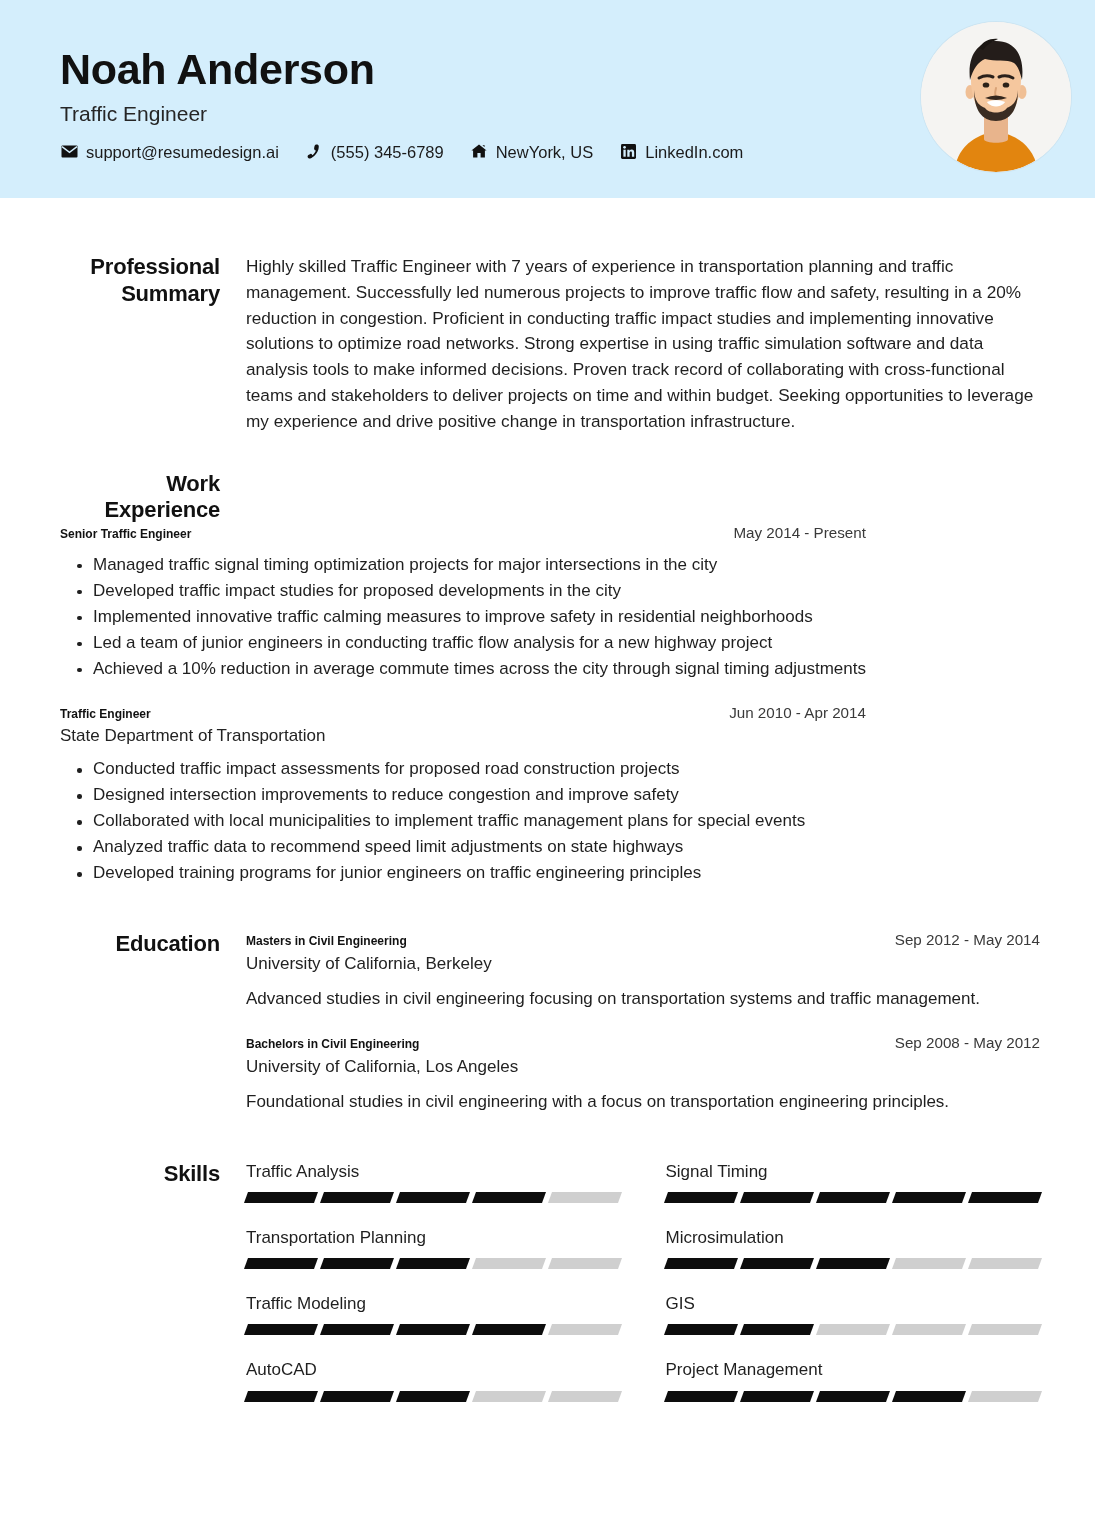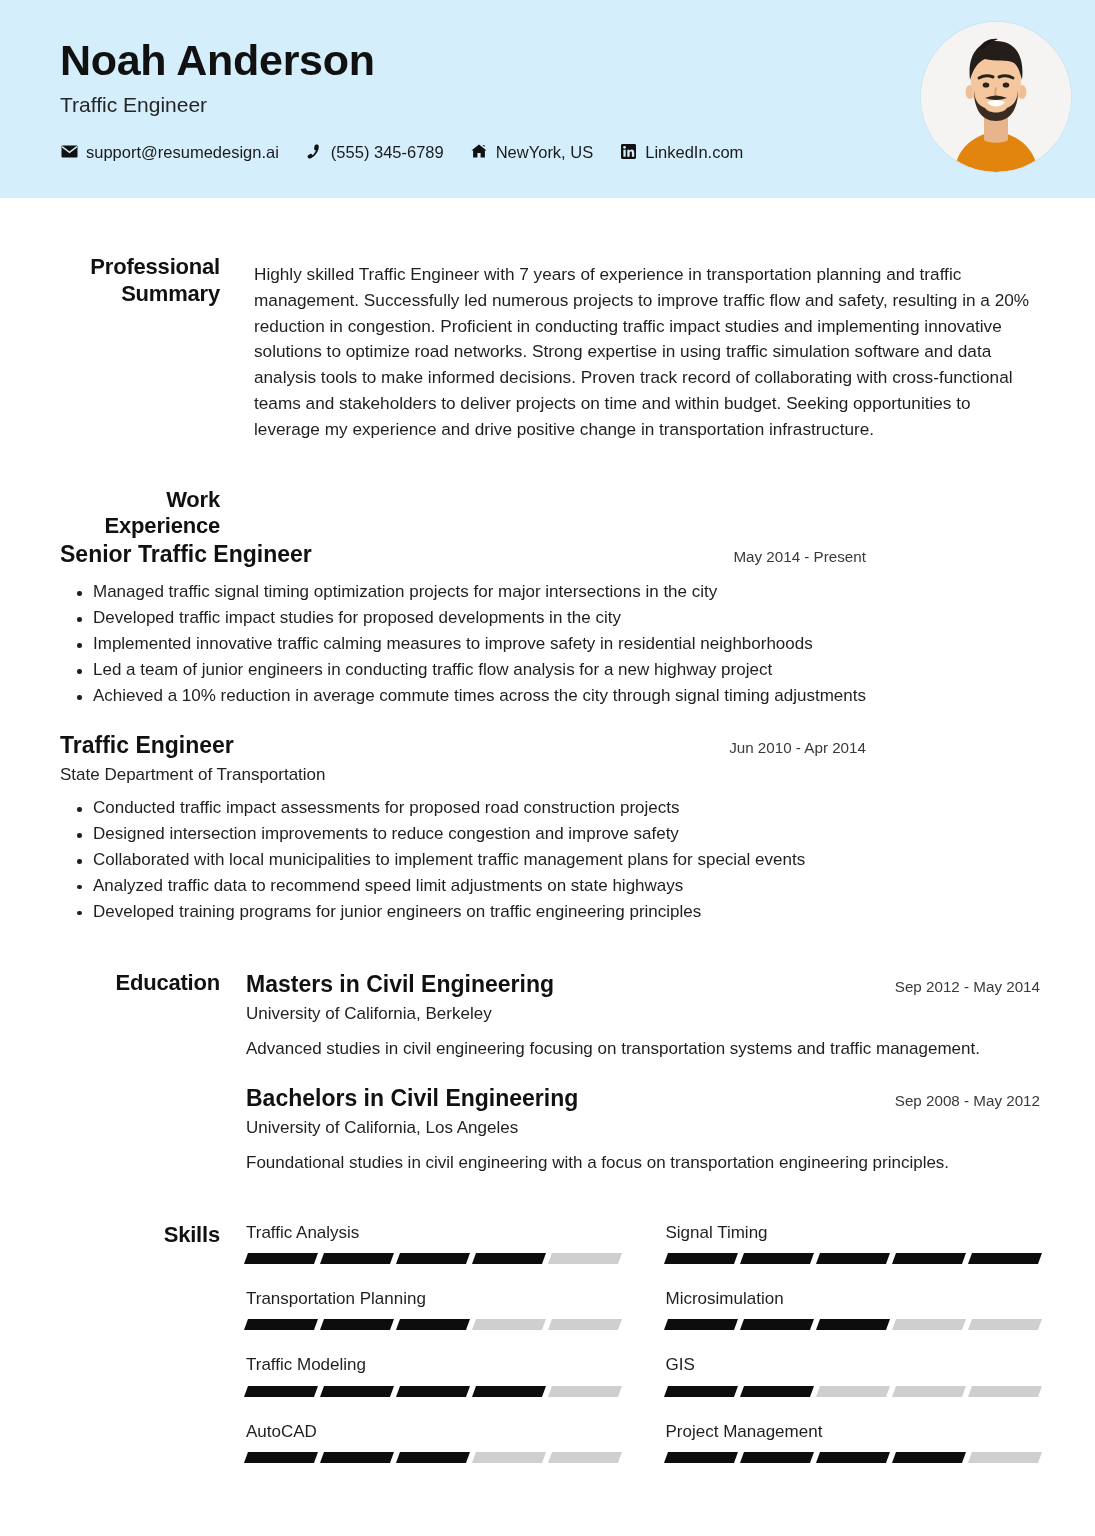--- a/index.html
+++ b/index.html
@@ -16,21 +16,21 @@
 
   
   .header {
     position: relative;
     height: 198px;
     background: #d4eefc;
     padding: 0 0 0 60px;
   }
   .header-inner {
     position: absolute;
-    top: 38px;
+    top: 47px;
     left: 60px;
     right: 200px;
   }
   .name {
     font-size: 43px;
     font-weight: bold;
     letter-spacing: -0.3px;
     line-height: 1.06;
     color: #111111;
     margin: 0;
@@ -106,35 +106,35 @@
   .sec-body {
     flex: 1 1 auto;
     min-width: 0;
   }
 
   
   .summary-text {
     font-size: 17.2px;
     line-height: 1.5;
     color: #1f1f1f;
-    margin: 8px;
+    margin: 0;
     text-align: left;
   }
 
   
   .entry { margin-bottom: 0; }
   .entry + .entry { margin-top: 22px; }
   .entry-head {
     display: flex;
     align-items: baseline;
     justify-content: space-between;
     gap: 16px;
   }
   .entry-title {
-    font-size: 23px;
+    font-size: 12px;
     font-weight: bold;
     color: #111111;
     line-height: 1.3;
   }
   .entry-date {
     font-size: 15.2px;
     color: #3a3a3a;
     white-space: nowrap;
     flex: none;
   }

